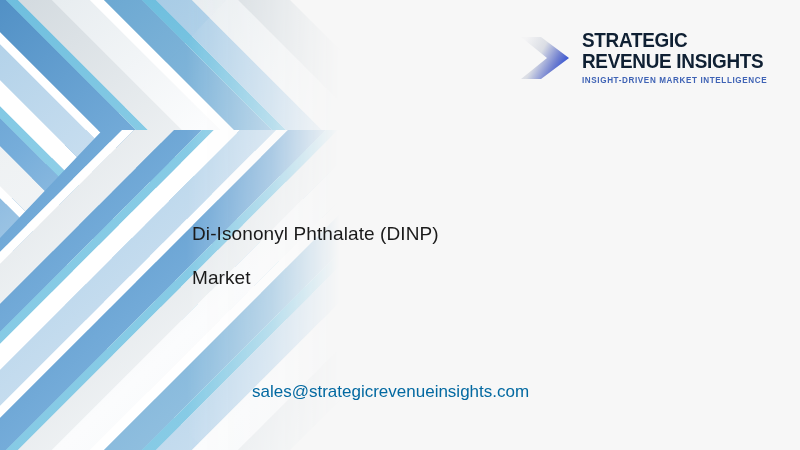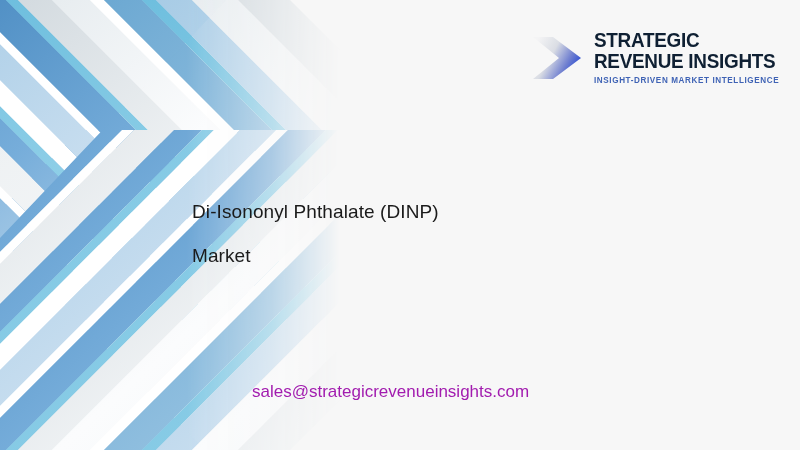--- a/index.html
+++ b/index.html
@@ -31,21 +31,21 @@
     pointer-events: none;
   }
   .artwork svg {
     display: block;
   }
 
   
   .title-block {
     position: absolute;
     left: 192px;
-    top: 200px;
+    top: 222px;
     width: 420px;
   }
   .title-line {
     font-size: 19px;
     line-height: 24px;
     color: #1b1b1b;
     font-weight: 400;
     letter-spacing: 0.1px;
     white-space: nowrap;
   }
@@ -53,28 +53,28 @@
     margin-top: 20px;
   }
 
   
   .email {
     position: absolute;
     left: 252px;
     top: 381px;
     font-size: 17px;
     line-height: 22px;
-    color: #a21caf;
+    color: #0369a1;
     white-space: nowrap;
   }
 
   
   .logo {
     position: absolute;
-    left: 531px;
+    left: 519px;
     top: 28px;
     width: 236px;
     height: 60px;
     display: flex;
     align-items: center;
   }
   .logo-mark {
     width: 54px;
     height: 48px;
     flex: 0 0 54px;

